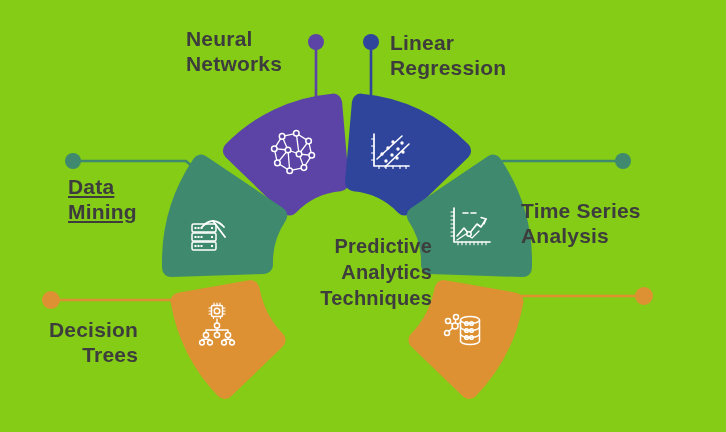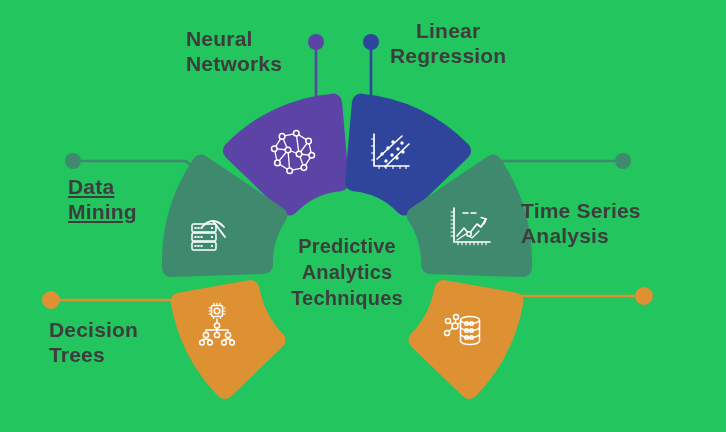--- a/index.html
+++ b/index.html
@@ -1,28 +1,28 @@
 <!DOCTYPE html>
 <html><head>
 <meta charset="utf-8">
 <style>
   html,body { margin:0; padding:0; background:#ffffff; }
   .stage {
     position:relative; width:726px; height:432px; overflow:hidden;
-    background:#22c55e; font-family:"Liberation Sans", sans-serif;
+    background:#84cc16; font-family:"Liberation Sans", sans-serif;
   }
   svg { position:absolute; left:0; top:0; }
   .wedge { stroke-width:18; stroke-linejoin:round; }
   .conn  { fill:none; stroke-width:2.6; stroke-linecap:round; }
   g.icon { fill:none; stroke-width:1.5; stroke-linecap:round; stroke-linejoin:round; }
   .lbl {
     position:absolute; font-weight:bold; color:#3d3d3d;
     font-size:21px; line-height:25px; white-space:pre-line; letter-spacing:0.2px;
   }
-  .lbl.center-title { font-size:20px; line-height:26px; text-align:center; width:170px; }
+  .lbl.center-title { font-size:20px; line-height:26px; text-align:right; width:170px; }
 </style>
 </head>
 <body>
 
 <div class="stage">
 
   <svg width="726" height="432" viewBox="0 0 726 432">
 
     <path class="wedge" d="M 231.9 150.8 A 160 160 0 0 1 333.1 102.6 L 340.0 182.3 A 80 80 0 0 0 289.5 206.4 Z" fill="#5b44a6" stroke="#5b44a6"></path>
     <path class="wedge" d="M 360.9 102.6 A 160 160 0 0 1 462.1 150.8 L 404.5 206.4 A 80 80 0 0 0 354.0 182.3 Z" fill="#2f459c" stroke="#2f459c"></path>
@@ -170,29 +170,29 @@
         <circle cx="-16" cy="-9" r="2.5"></circle>
           <circle cx="-8" cy="-13" r="2.5"></circle>
           <circle cx="-17" cy="3" r="2.5"></circle>
       </g>
     </g>
   </svg>
 
   <div class="lbl" style="left:186px; top:26px;">Neural
 Networks</div>
 
-  <div class="lbl" style="left:390px; top:18px;text-align:center;">Linear
+  <div class="lbl" style="left:390px; top:30px;">Linear
 Regression</div>
 
   <div class="lbl" style="left:68px; top:174px;text-decoration:underline;">Data
 Mining</div>
 
   <div class="lbl" style="left:521px; top:186px;margin-top:12px;">Time Series
 Analysis</div>
 
-  <div class="lbl" style="left:49px; top:317px;">Decision
+  <div class="lbl" style="left:49px; top:317px;text-align:right;">Decision
 Trees</div>
 
 
   <div class="lbl center-title" style="left:262px; top:233px;">Predictive
 Analytics
 Techniques</div>
 </div>
 
 </body></html>

